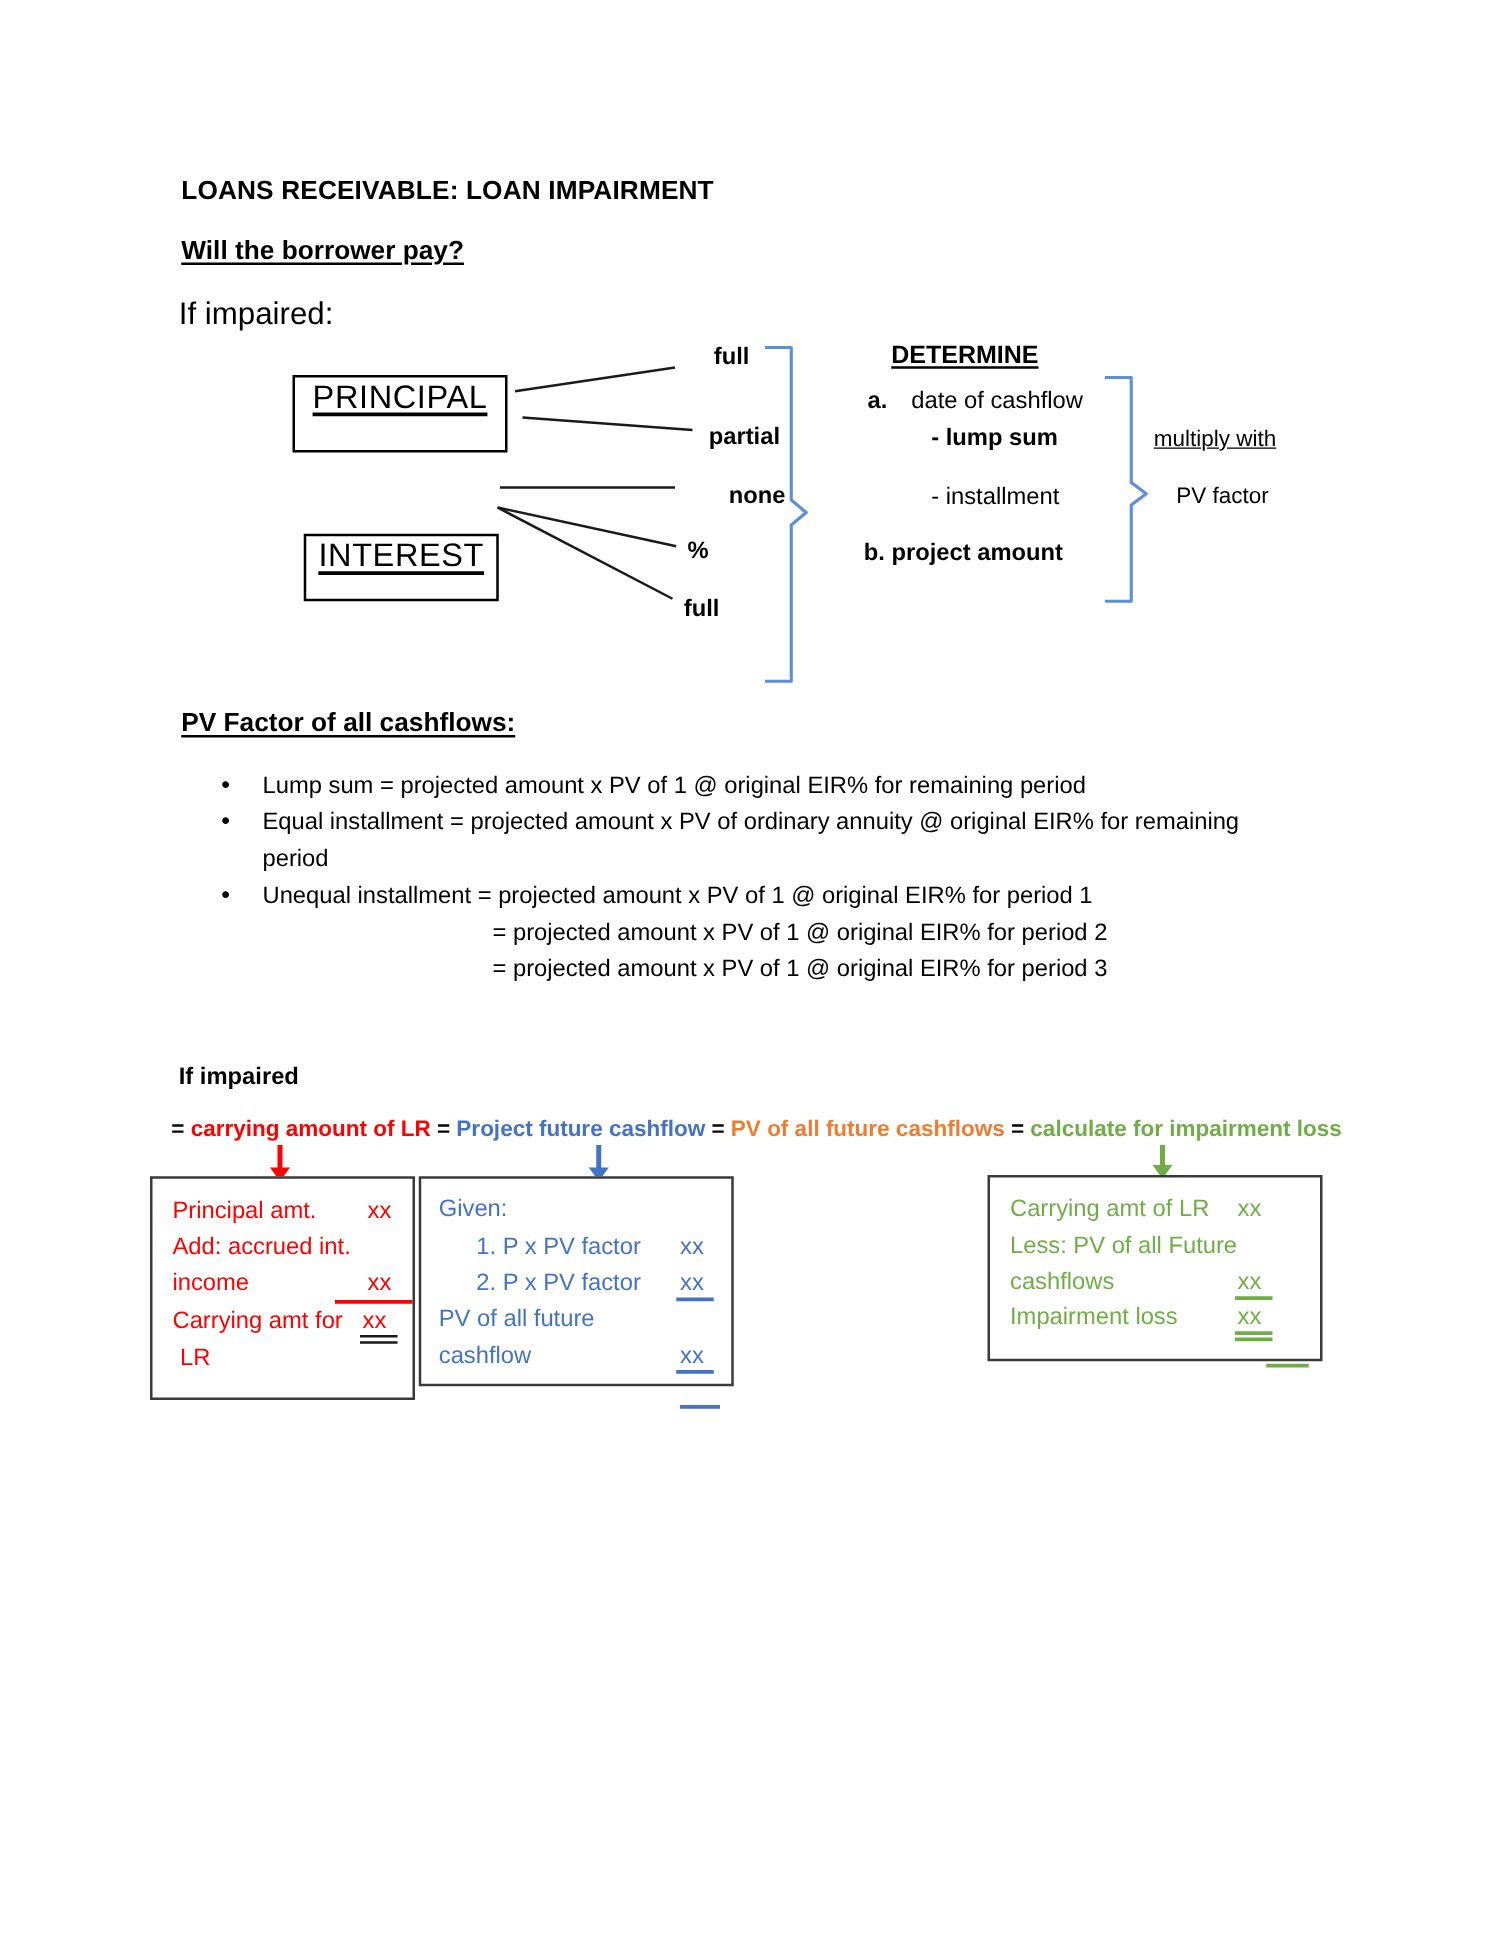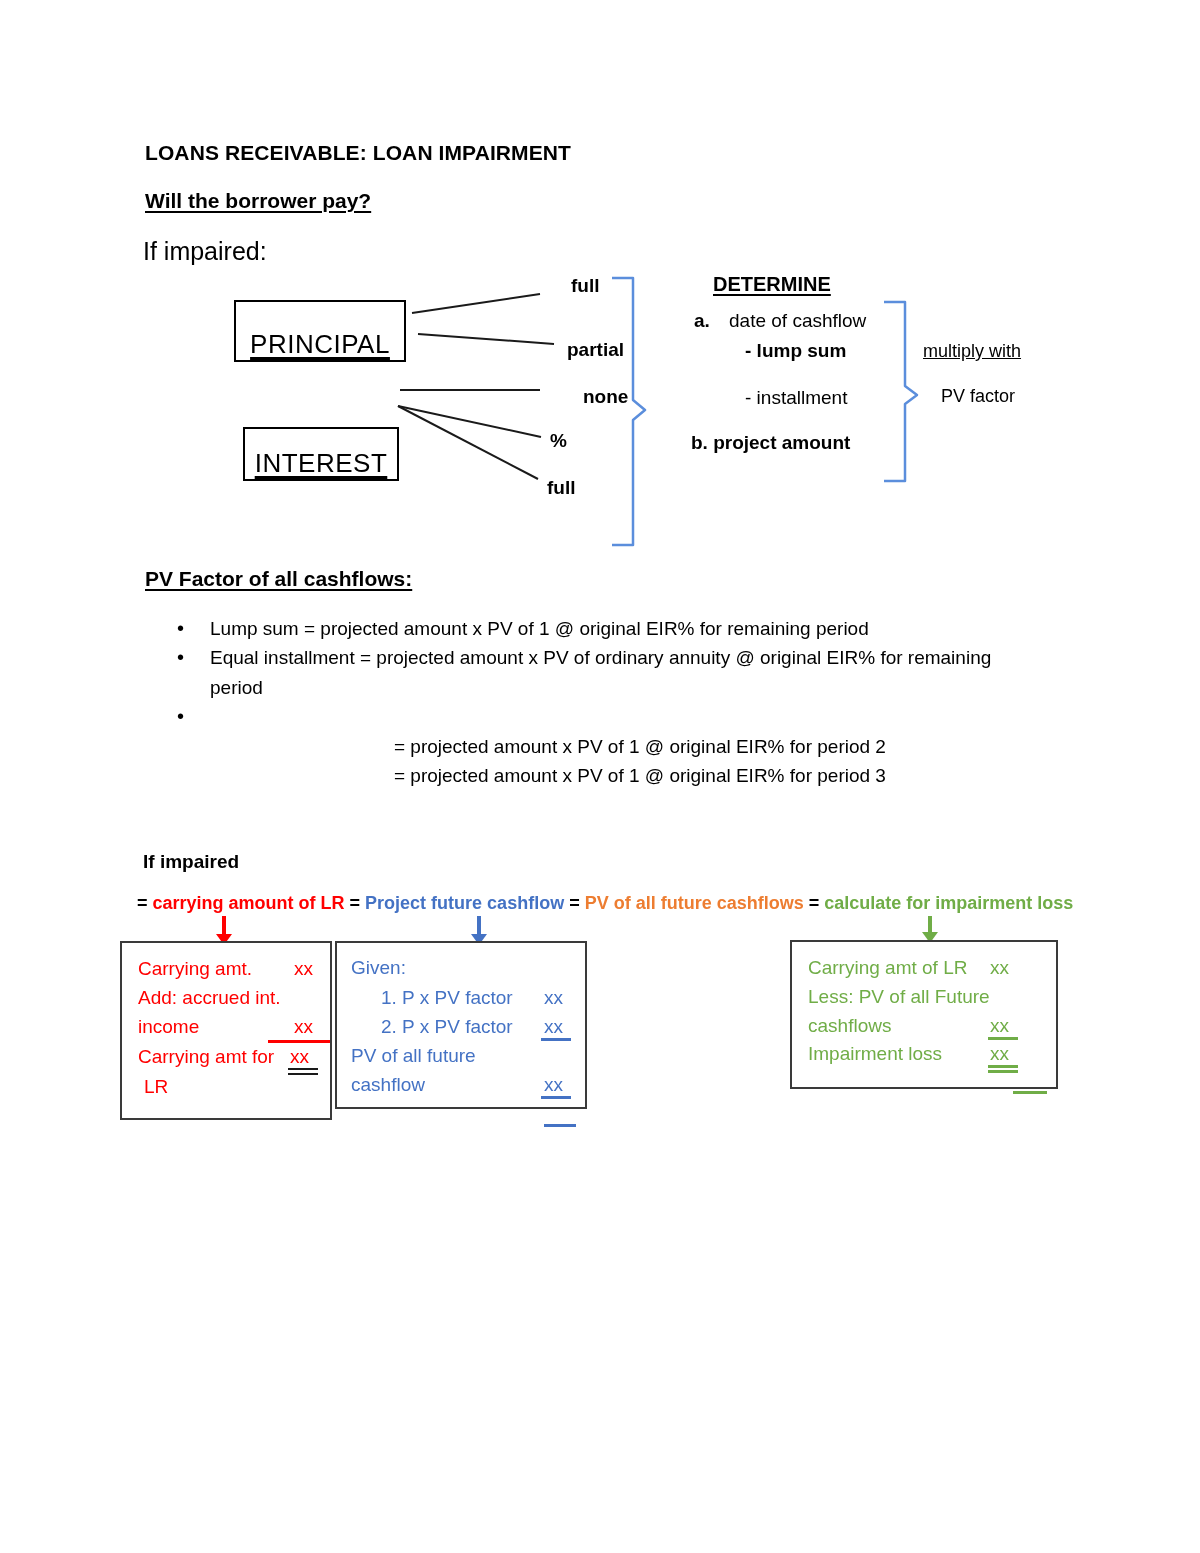--- a/index.html
+++ b/index.html
@@ -42,21 +42,21 @@
     font-size: 25px;
     font-weight: normal;
     white-space: nowrap;
   }
 
   
   .dbox {
     border: 2px solid #000;
     background: #fff;
     display: flex;
-    align-items: flex-end;
+    align-items: flex-start;
     justify-content: center;
   }
   .dbox span {
     font-size: 26px;
     font-weight: normal;
     text-decoration: underline;
     text-underline-offset: 4px;
     text-decoration-thickness: 3px;
     letter-spacing: 0.5px;
   }
@@ -209,20 +209,21 @@
   <div class="abs section-head">PV Factor of all cashflows:</div>
 
   <div class="abs bullet-dot" style="left:177px; top:618px;">•</div>
   <div class="abs bullet-text" style="left:210px; top:618px;">Lump sum = projected amount x PV of 1 @ original EIR% for remaining period</div>
 
   <div class="abs bullet-dot" style="left:177px; top:647px;">•</div>
   <div class="abs bullet-text" style="left:210px; top:647px;">Equal installment = projected amount x PV of ordinary annuity @ original EIR% for remaining</div>
   <div class="abs bullet-text" style="left:210px; top:677px;">period</div>
 
   <div class="abs bullet-dot" style="left:177px; top:706px;">•</div>
+  <div class="abs bullet-text" style="left:210px; top:706px;">Unequal installment = projected amount x PV of 1 @ original EIR% for period 1</div>
 
   <div class="abs bullet-text" style="left:394px; top:736px;">= projected amount x PV of 1 @ original EIR% for period 2</div>
   <div class="abs bullet-text" style="left:394px; top:765px;">= projected amount x PV of 1 @ original EIR% for period 3</div>
 
   <div class="abs flow-title">If impaired</div>
 
   <div class="abs" id="flow-equation">
     <span class="eq">=</span>
     <span class="c-red">carrying amount of LR</span>
     <span class="eq">=</span>
@@ -236,21 +237,21 @@
   <div class="abs arrow-shaft" style="left:222px; top:916px; height:20px; background:#FF0000;"></div>
   <div class="abs arrow-head" style="left:216px; top:934px; border-top:11px solid #FF0000;"></div>
 
   <div class="abs arrow-shaft" style="left:477px; top:916px; height:20px; background:#4472C4;"></div>
   <div class="abs arrow-head" style="left:471px; top:934px; border-top:11px solid #4472C4;"></div>
 
   <div class="abs arrow-shaft" style="left:928px; top:916px; height:18px; background:#70AD47;"></div>
   <div class="abs arrow-head" style="left:922px; top:932px; border-top:11px solid #70AD47;"></div>
 
   <div class="abs rbox" id="red-box">
-    <div class="rbox-line c-red" style="left:16px; top:15px;">Carrying amt.</div>
+    <div class="rbox-line c-red" style="left:16px; top:15px;">Principal amt.</div>
     <div class="amt c-red" style="left:172px; top:15px;">xx</div>
 
     <div class="rbox-line c-red" style="left:16px; top:44px;">Add: accrued int.</div>
 
     <div class="rbox-line c-red" style="left:16px; top:73px;">income</div>
     <div class="amt c-red" style="left:172px; top:73px;">xx</div>
     <div class="rule" style="left:146px; top:97px; width:62px; background:#FF0000;"></div>
 
     <div class="rbox-line c-red" style="left:16px; top:103px;">Carrying amt for</div>
     <div class="amt c-red" style="left:168px; top:103px;">xx</div>

